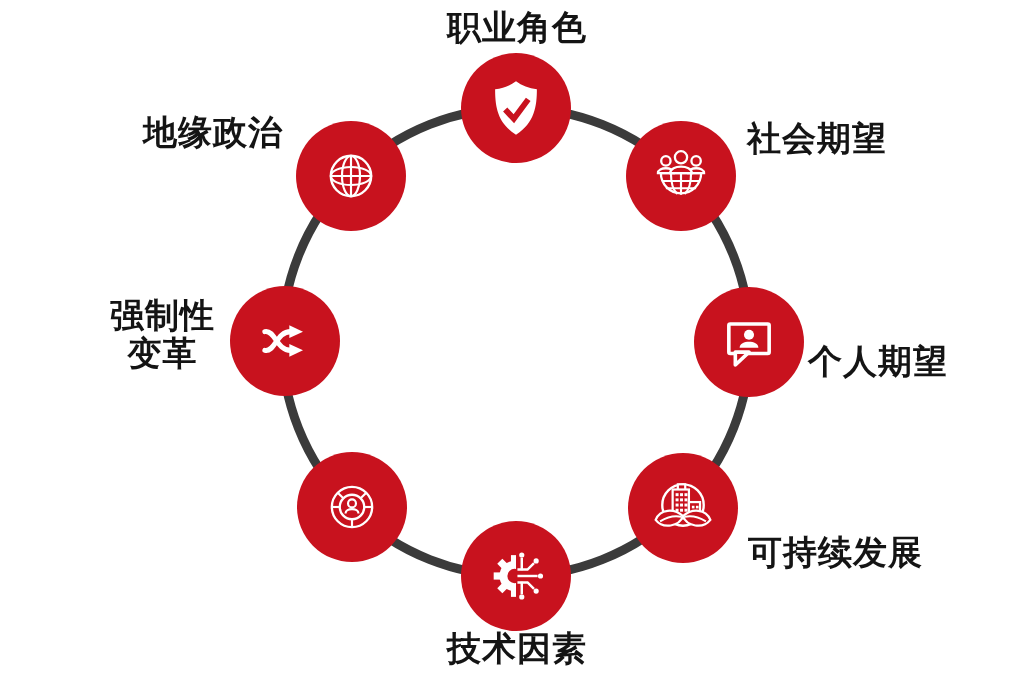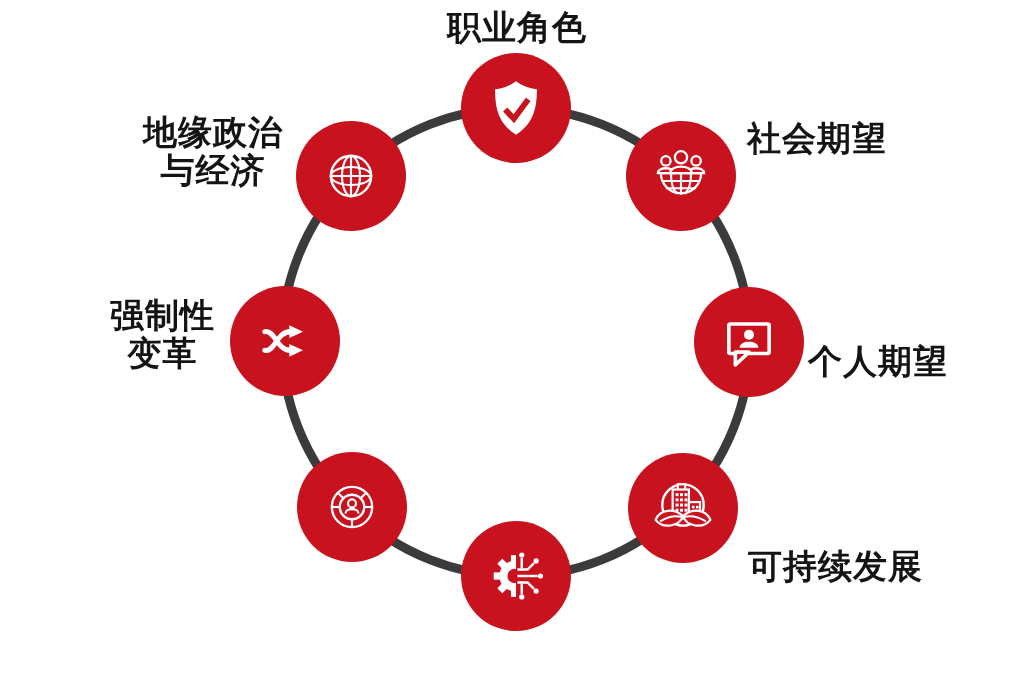--- a/index.html
+++ b/index.html
@@ -125,21 +125,21 @@
         <rect x="62" y="54" width="3.5" height="3.5"></rect>
           <rect x="67.5" y="54" width="3.5" height="3.5"></rect>
       </g>
 
       <path d="M13 66 C19 51 38 50 50 61 C45 75 23 79 13 66 Z" fill="#C8121E" stroke="#ffffff" stroke-width="3"></path>
       <path d="M19 68 C29 62 40 60 48 62" class="icon-stroke" stroke-width="2.6"></path>
       <path d="M87 66 C81 51 62 50 50 61 C55 75 77 79 87 66 Z" fill="#C8121E" stroke="#ffffff" stroke-width="3"></path>
       <path d="M81 68 C71 62 60 60 52 62" class="icon-stroke" stroke-width="2.6"></path>
     </svg>
   </div>
-  <div class="label" style="left:748px;top:547px;">
+  <div class="label" style="left:748px;top:533px;">
     <span class="line">可持续发展</span>
 
   </div>
 
   <div class="node" style="left:461px;top:521px;">
     <svg width="72" height="72" viewBox="0 0 100 100">
       <clipPath id="halfL">
           <rect x="0" y="0" width="50" height="100"></rect>
         </clipPath>
       <g clip-path="url(#halfL)">
@@ -165,20 +165,24 @@
       </g>
       <g fill="#ffffff">
         <circle cx="84" cy="50" r="3.6"></circle>
         <circle cx="78" cy="29" r="3.6"></circle>
         <circle cx="78" cy="71" r="3.6"></circle>
         <circle cx="58" cy="21" r="3.6"></circle>
         <circle cx="58" cy="79" r="3.6"></circle>
       </g>
     </svg>
   </div>
+  <div class="label center" style="left:402px;top:629px;">
+    <span class="line">技术因素</span>
+
+  </div>
 
   <div class="node" style="left:297px;top:452px;">
     <svg width="72" height="72" viewBox="0 0 100 100">
       <circle cx="50" cy="50" r="28" class="icon-stroke" stroke-width="3.2"></circle>
       <circle cx="50" cy="50" r="17" class="icon-stroke" stroke-width="3.2"></circle>
       <g class="icon-stroke" stroke-width="3">
         <line x1="38" y1="38" x2="30.2" y2="30.2"></line>
         <line x1="62" y1="38" x2="69.8" y2="30.2"></line>
         <line x1="67" y1="50" x2="78" y2="50"></line>
         <line x1="33" y1="50" x2="22" y2="50"></line>
@@ -206,16 +210,15 @@
     <svg width="72" height="72" viewBox="0 0 100 100">
       <circle cx="50" cy="50" r="28" class="icon-stroke" stroke-width="3.4"></circle>
       <ellipse cx="50" cy="50" rx="12.5" ry="28" class="icon-stroke" stroke-width="3"></ellipse>
       <ellipse cx="50" cy="50" rx="28" ry="12.5" class="icon-stroke" stroke-width="3"></ellipse>
       <line x1="50" y1="22" x2="50" y2="78" class="icon-stroke" stroke-width="3"></line>
       <line x1="22" y1="50" x2="78" y2="50" class="icon-stroke" stroke-width="3"></line>
     </svg>
   </div>
   <div class="label right-align" style="right:741px;top:113px;">
     <span class="line">地缘政治</span>
-    <span class="line">与经济</span>
   </div>
 
 </div>
 
 </body></html>

